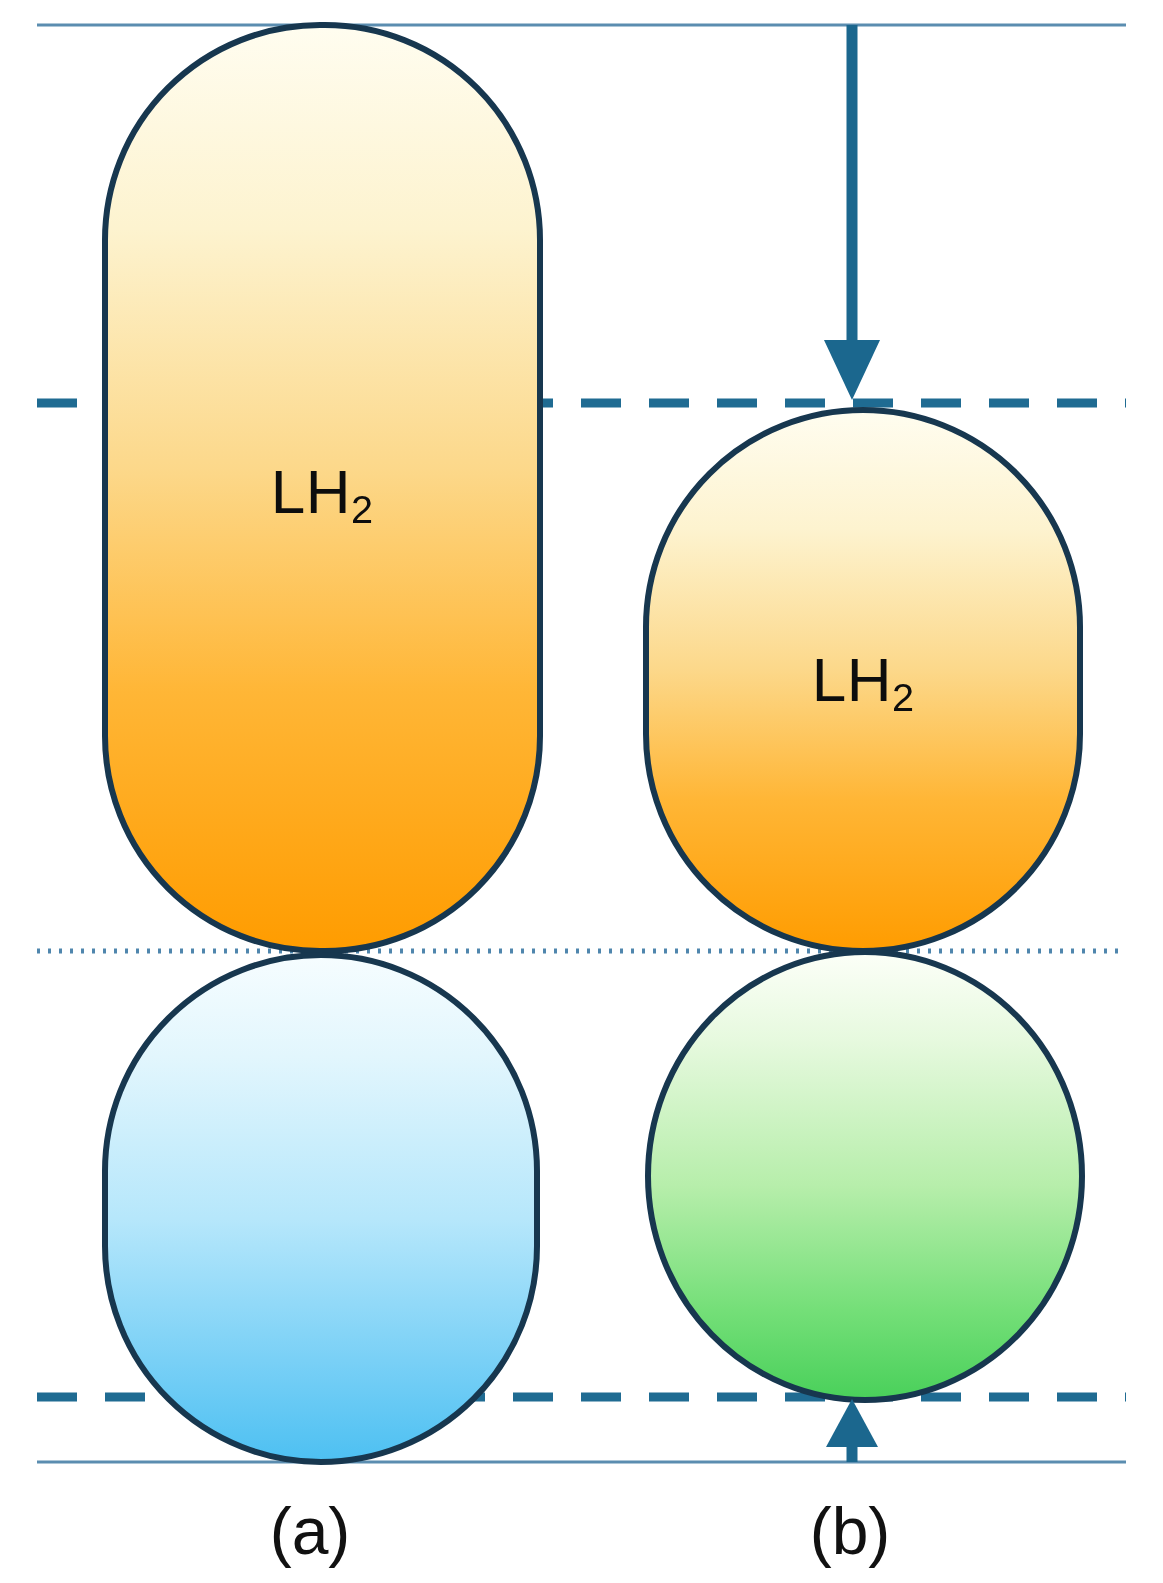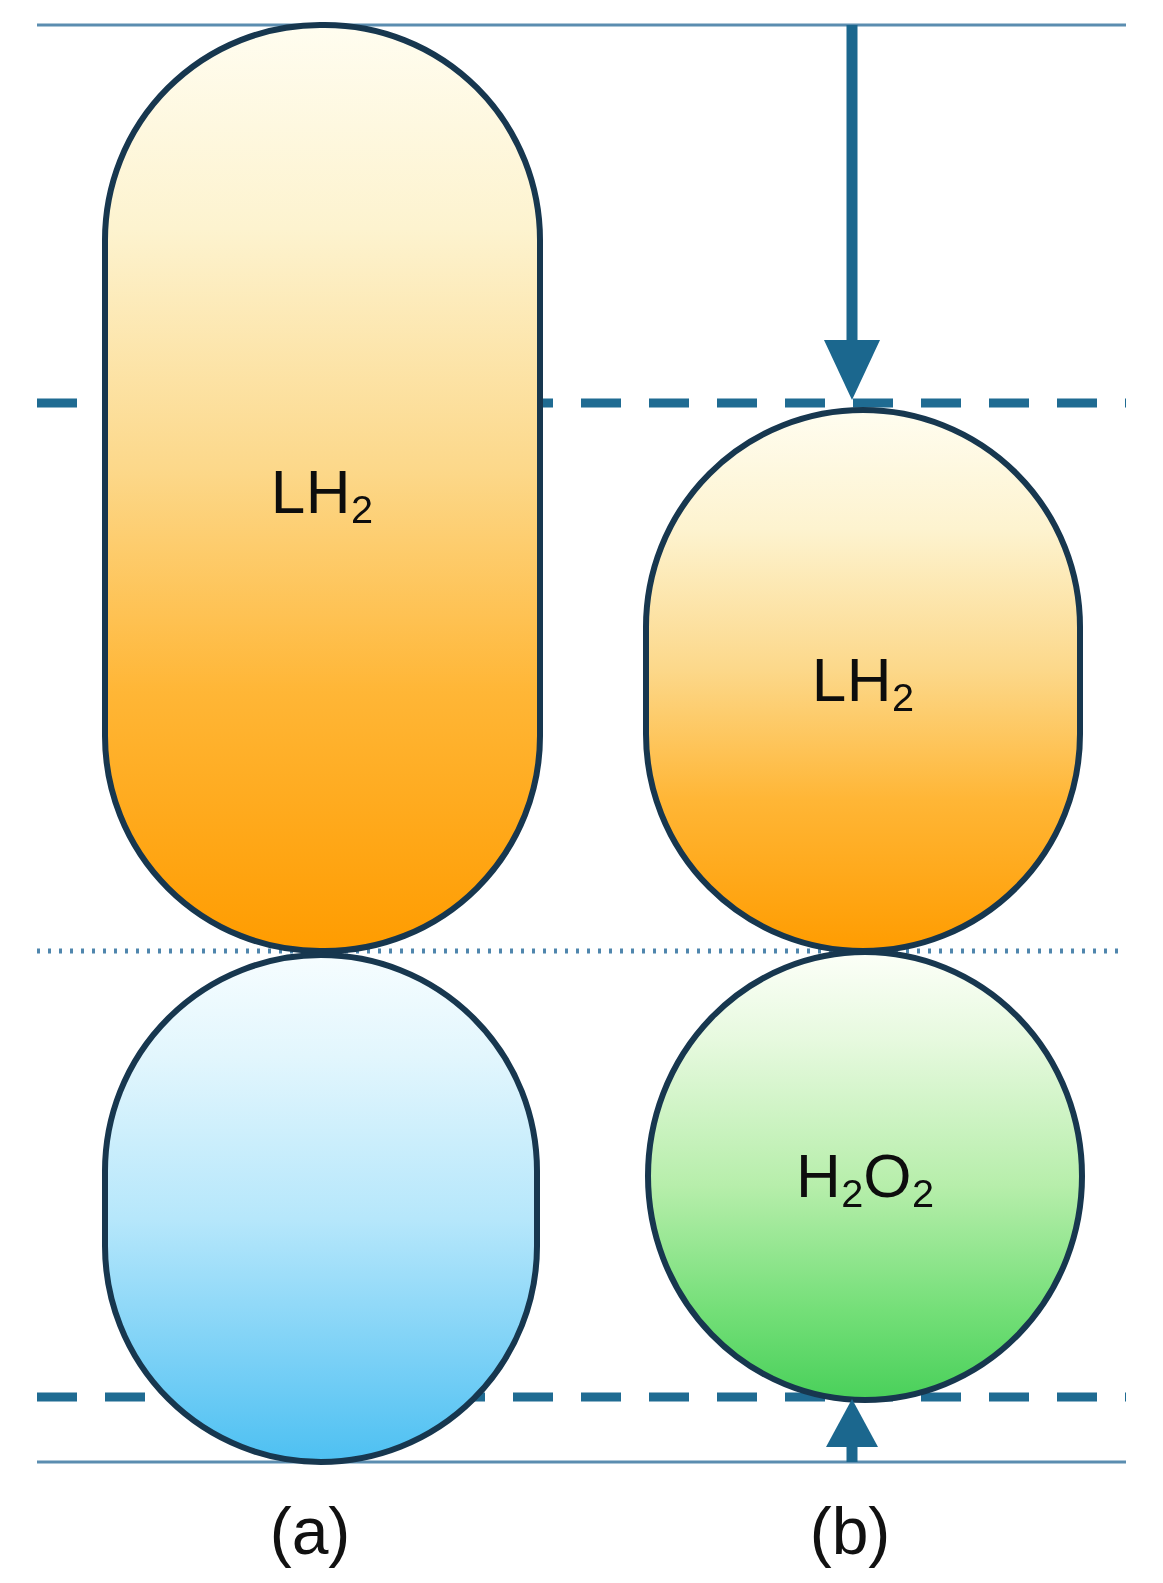--- a/index.html
+++ b/index.html
@@ -112,19 +112,18 @@
       <line x1="852" y1="1462" x2="852" y2="1438" stroke="#1b678e" stroke-width="11"></line>
       <polygon points="852,1399 826,1447 878,1447" fill="#1b678e"></polygon>
     </g>
   </svg>
 
   <div class="shape-label" style="left:322px; top:492px;">LH<sub>2</sub></div>
 
 
   <div class="shape-label" style="left:863px; top:680px;">LH<sub>2</sub></div>
 
-  <div class="shape-label" style="left:865px; top:1176px;">H<sub>2</sub>O<sub>2</sub></div>
 
   <div class="panel-caption" style="left:310px; top:1498px;">(a)</div>
 
   <div class="panel-caption" style="left:850px; top:1498px;">(b)</div>
 
 </div>
 
 </body></html>

